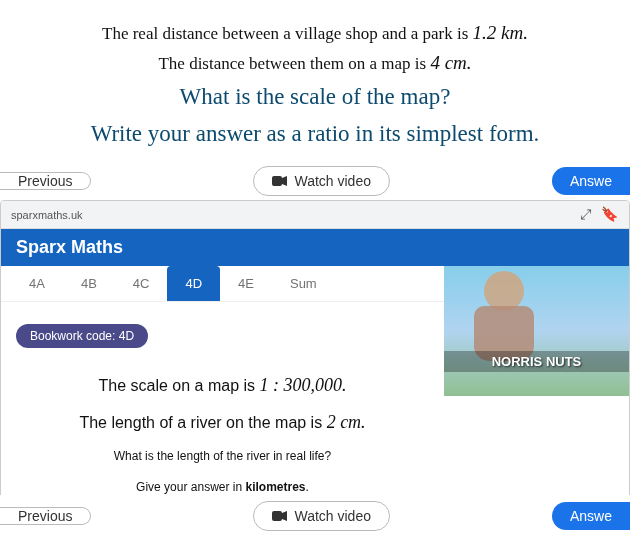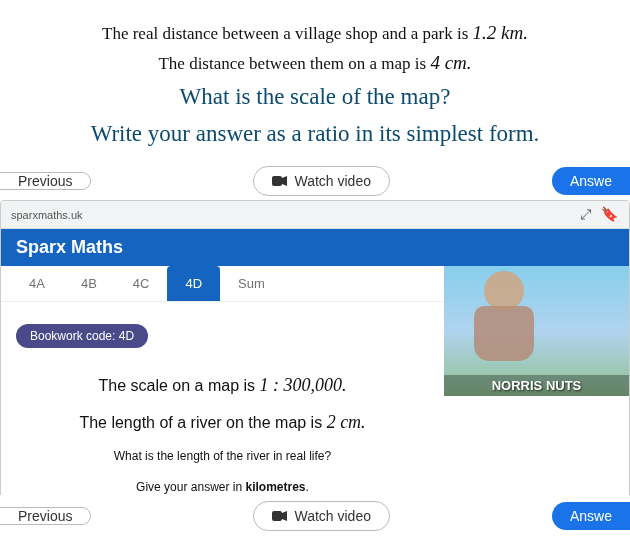--- a/index.html
+++ b/index.html
@@ -220,21 +220,21 @@
     .side-image-placeholder {
       width: 185px;
       height: 130px;
       background: linear-gradient(135deg, #b0c4de, #87ceeb);
       position: relative;
       overflow: hidden;
     }
 
     .norris-nuts-label {
       position: absolute;
-      bottom: 0;
+      bottom: 24px;
       left: 0;
       right: 0;
       text-align: center;
       font-size: 13px;
       font-weight: bold;
       color: #fff;
       font-family: Arial, sans-serif;
       text-shadow: 1px 1px 2px rgba(0,0,0,0.7);
       background: rgba(0,0,0,0.3);
       padding: 3px 5px;
@@ -290,20 +290,21 @@
 
   <div style="display:flex;">
 
     <div class="sparx-main">
 
       <div class="tab-bar">
         <div class="tab-item">4A</div>
         <div class="tab-item">4B</div>
         <div class="tab-item">4C</div>
         <div class="tab-item active">4D</div>
+        <div class="tab-item">4E</div>
         <div class="tab-item">Sum</div>
       </div>
 
       <div class="bookwork-bar">
         <span class="bookwork-badge">Bookwork code: 4D</span>
       </div>
 
       <div class="sparx-problem-area">
         <p class="sparx-problem-text">
           <span>The scale on a map is </span><span class="sparx-math">1 : 300,000.</span>

